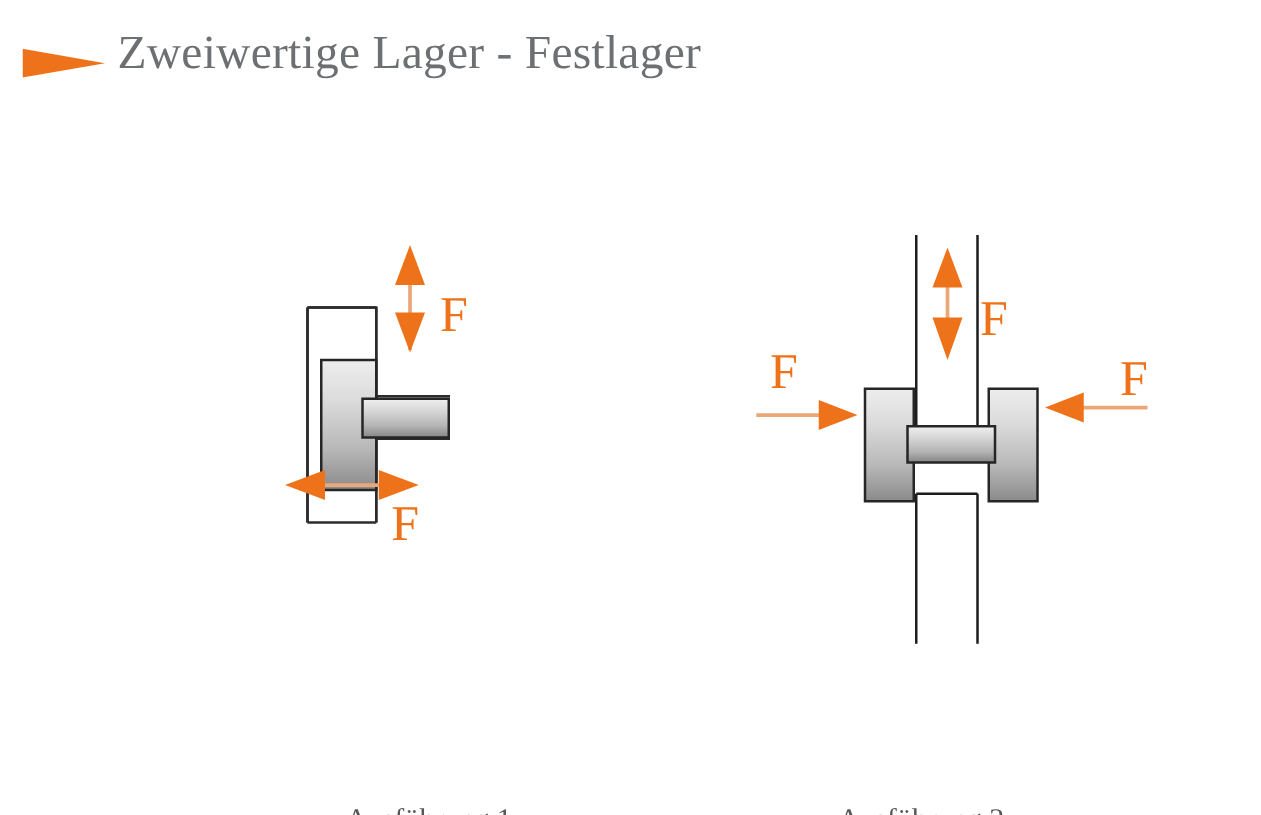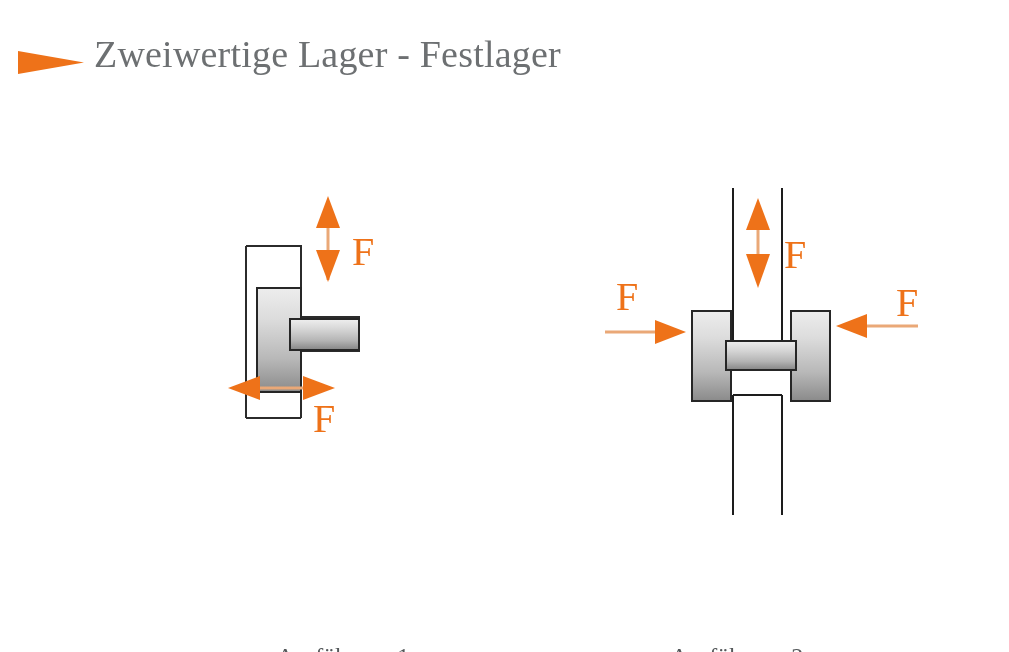--- a/index.html
+++ b/index.html
@@ -14,21 +14,21 @@
     position: relative;
     overflow: hidden;
     font-family: "Liberation Serif", "DejaVu Serif", serif;
     background: #ffffff;
   }
 
   
   #slide-header {
     position: absolute;
     left: 0;
-    top: 16px;
+    top: 4px;
     width: 1009px;
     height: 100px;
   }
   #bullet-icon {
     position: absolute;
     left: 18px;
     top: 33px;
     width: 66px;
     height: 28px;
   }

